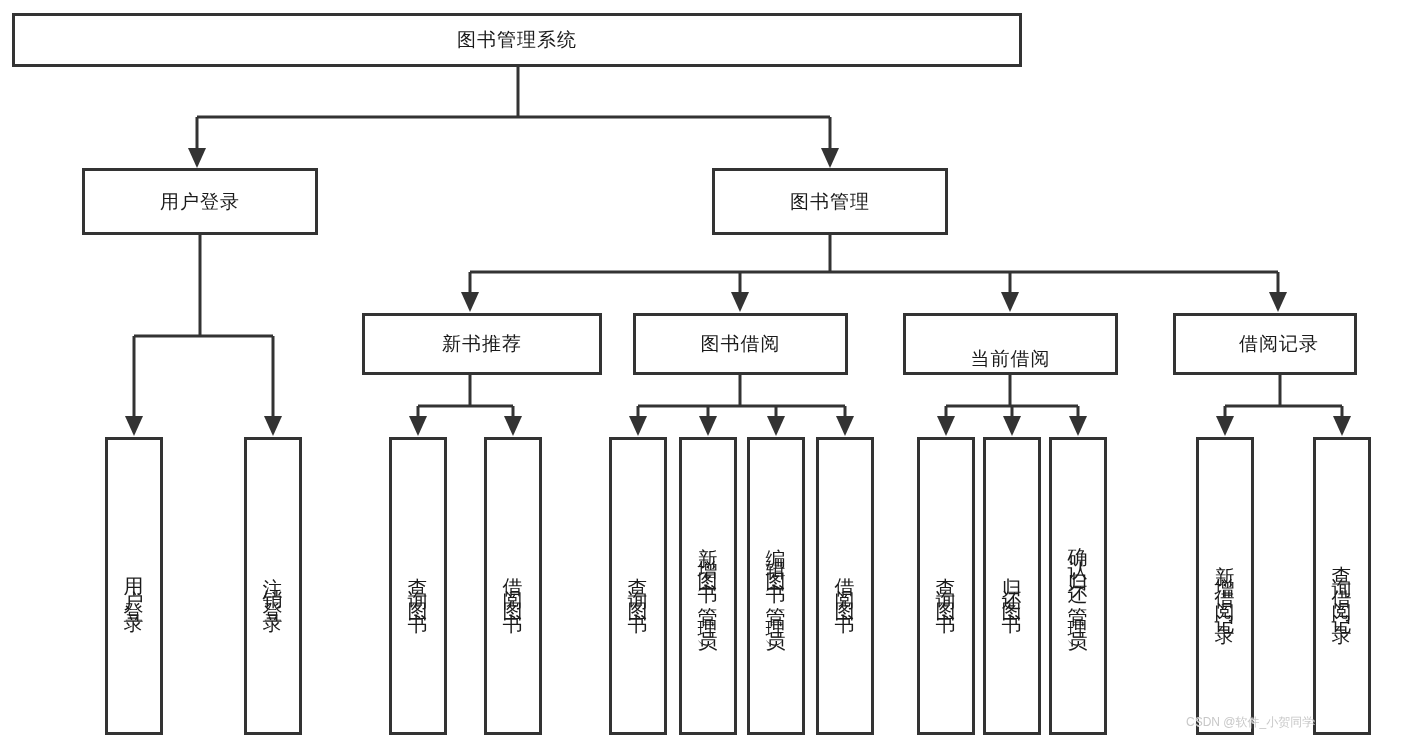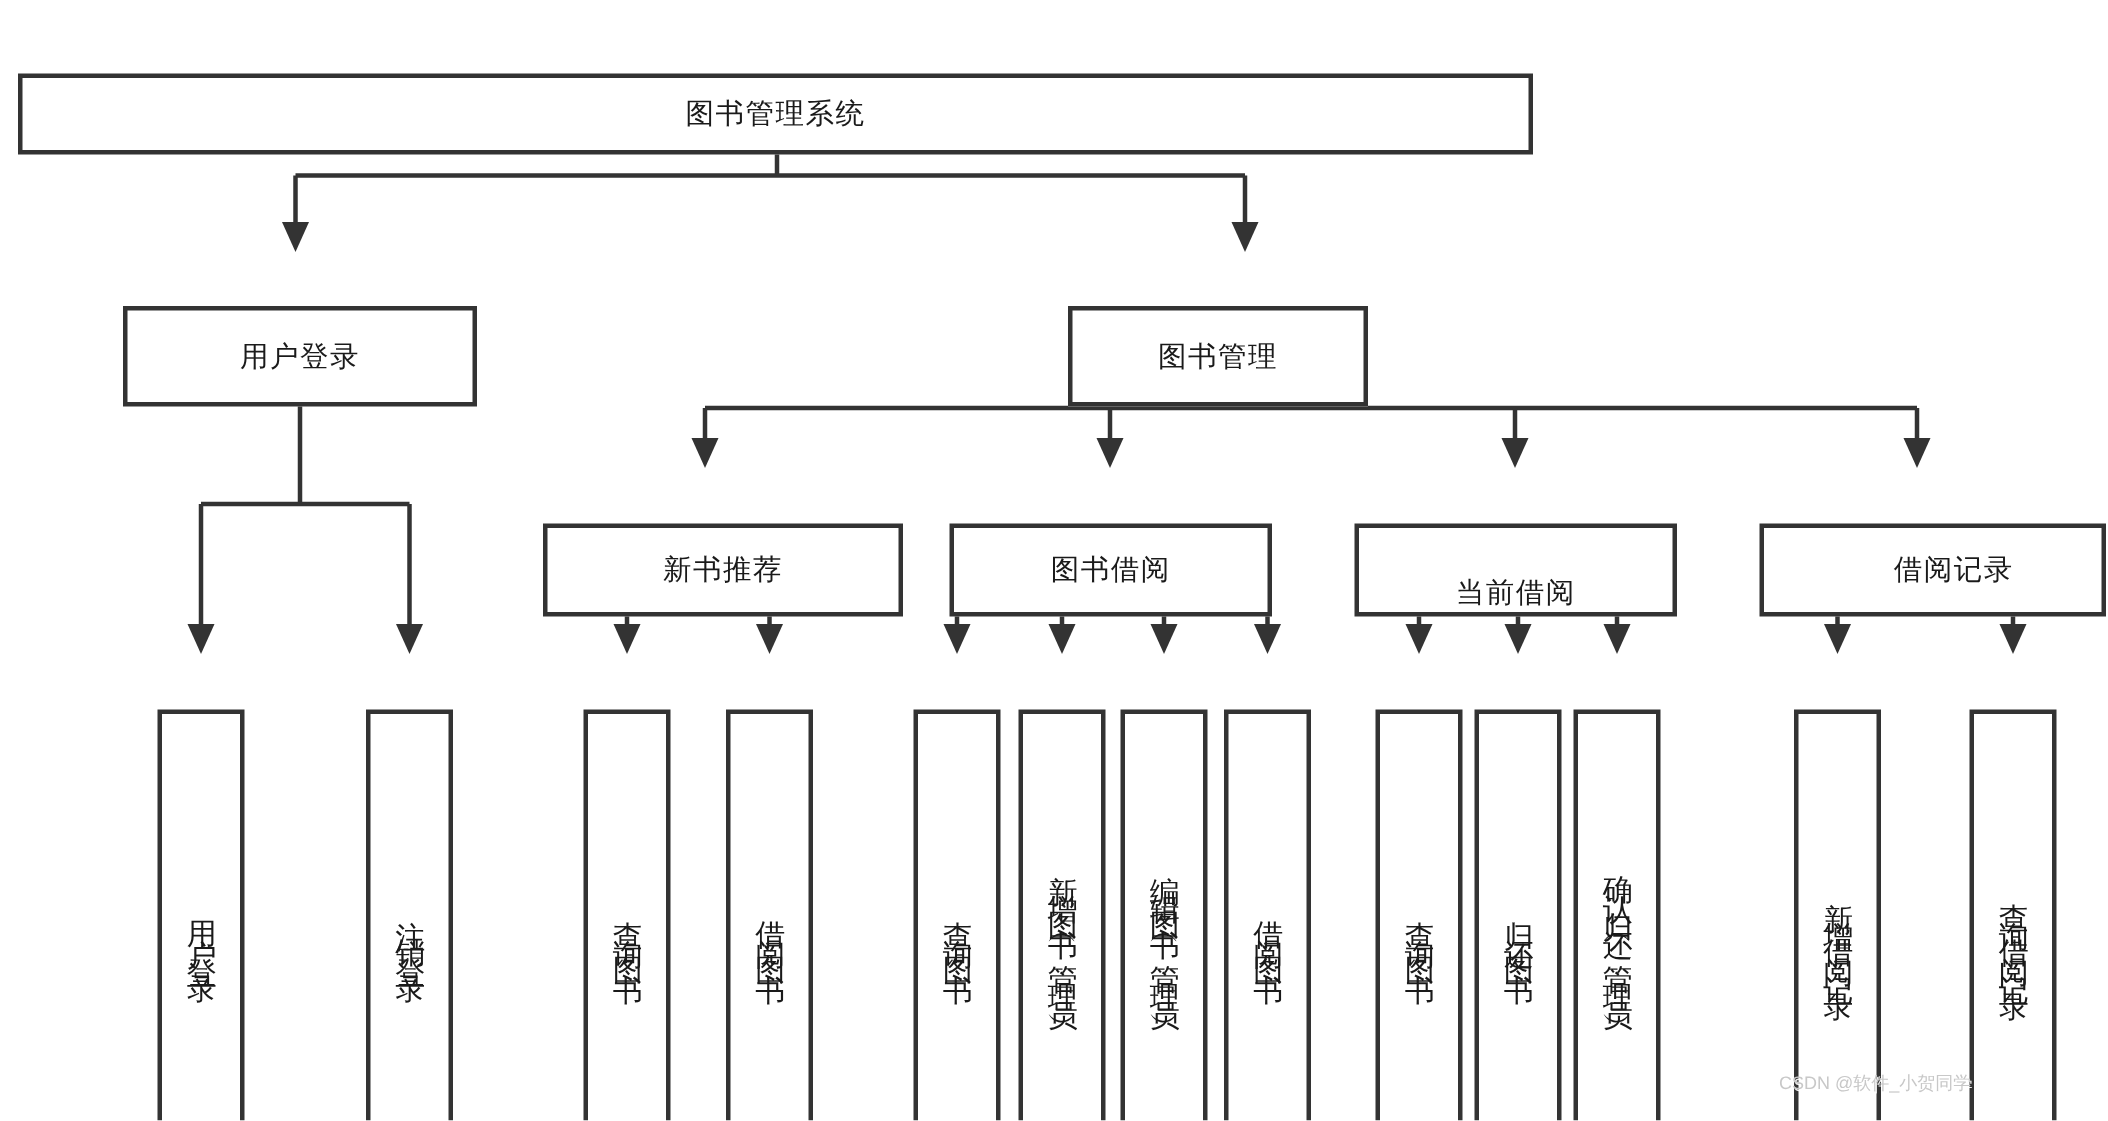--- a/index.html
+++ b/index.html
@@ -20,32 +20,31 @@
   .connectors{position:absolute;left:0;top:0;width:1405px;height:747px;z-index:1;}
   .connectors line{stroke:var(--line);stroke-width:3;}
   .connectors polygon{fill:var(--line);}
   .node{
     position:absolute;
     box-sizing:border-box;
     background:#fff;
     border:3px solid var(--line);
     display:flex;align-items:center;justify-content:center;
     z-index:2;
-    margin-top:36px;
   }
   .h-label{font-size:19px;letter-spacing:1px;color:var(--text);white-space:nowrap;}
   .root{left:12px;top:13px;width:1010px;height:54px;}
   .lvl2{top:168px;height:67px;}
   .n-user-login{left:82px;width:236px;}
-  .n-book-mgmt{left:712px;width:200px;}
+  .n-book-mgmt{left:712px;width:236px;}
   .lvl3{top:313px;height:62px;}
   .n-newbook{left:362px;width:240px;}
   .n-bookborrow{left:633px;width:215px;}
   .n-currentborrow{left:903px;width:215px;align-items:flex-end;}
-  .n-borrowrecord{left:1173px;width:231px;padding-left:28px;}
+  .n-borrowrecord{left:1173px;width:184px;padding-left:28px;}
   .leaf{top:437px;width:58px;height:298px;}
   .v-label{
     writing-mode:vertical-rl;
     text-orientation:mixed;
     font-size:20px;
     letter-spacing:12px;
     line-height:1;
     color:var(--text);
   }
   .leaf-1{left:105px}.leaf-2{left:244px}.leaf-3{left:389px}.leaf-4{left:484px}

